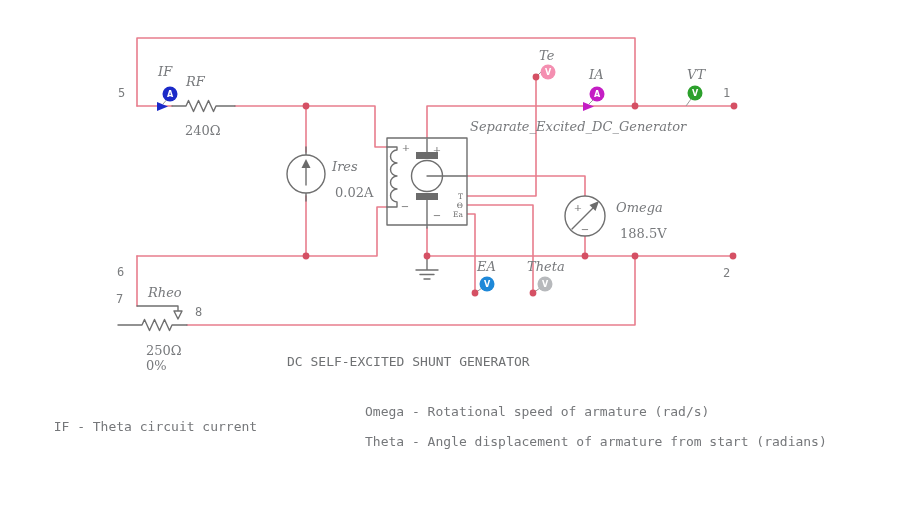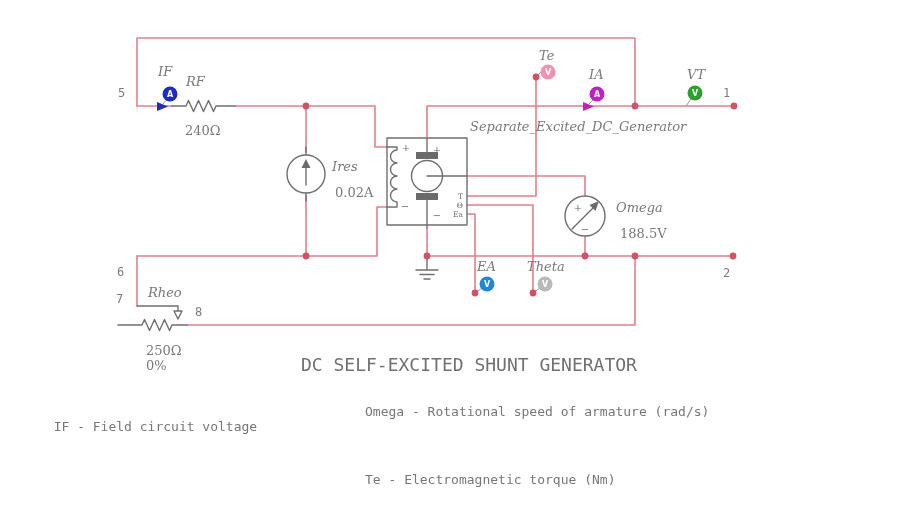--- a/index.html
+++ b/index.html
@@ -5,22 +5,22 @@
   html,body{margin:0;padding:0;background:#fff;}
   #page{position:relative;width:897px;height:510px;background:#ffffff;overflow:hidden;
         font-family:"DejaVu Sans", sans-serif;}
   svg text{user-select:none;}
   .lbl{font-family:"DejaVu Serif", serif;font-style:italic;font-size:13px;fill:#77797c;}
   .val{font-family:"DejaVu Serif", serif;font-size:13px;fill:#77797c;}
   .node{font-family:"DejaVu Sans Mono", monospace;font-size:12px;fill:#7a7c7e;}
   .pin{font-family:"DejaVu Serif", serif;font-size:7.5px;fill:#6f6f6f;}
   .pol{font-family:"DejaVu Serif", serif;font-size:10px;fill:#6f6f6f;}
   .pletter{font-family:"DejaVu Sans", sans-serif;font-size:8px;font-weight:bold;fill:#ffffff;}
-  .caption{position:absolute;left:301px;top:354px;font-family:"DejaVu Sans Mono", monospace;
-           font-size:18px;color:#6f7173;white-space:pre;}
+  .caption{position:absolute;left:287px;top:354px;font-family:"DejaVu Sans Mono", monospace;
+           font-size:13px;color:#6f7173;white-space:pre;}
   .legend-row{position:absolute;left:38px;width:830px;font-family:"DejaVu Sans Mono", monospace;
               font-size:13px;color:#75777a;white-space:pre;}
   .legend-right{position:absolute;left:327px;top:0;}
   .wire{stroke:#e87d8d;stroke-width:1.6;fill:none;stroke-linecap:round;stroke-linejoin:round;}
   .comp{stroke:#6f6f6f;stroke-width:1.4;fill:none;stroke-linecap:round;stroke-linejoin:round;}
   .compfill{fill:#6b6b6b;stroke:none;}
   .whitebody{fill:#ffffff;}
   .dot{fill:#d55064;stroke:none;}
   .stub{stroke:#9a9a9a;stroke-width:1;fill:none;}
 </style>
@@ -175,22 +175,22 @@
     <text class="node" x="195" y="316">8</text>
     <text class="node" x="723" y="277">2</text>
   </g>
 
 </svg>
 
 
 <div class="caption">DC SELF-EXCITED SHUNT GENERATOR</div>
 
 <div class="legend-row" style="top:404px;">
-  <span>IF - Field circuit voltage</span>
+  <span>IF - Theta circuit current</span>
   <span class="legend-right">Omega - Rotational speed of armature (rad/s)</span>
 </div>
 <div class="legend-row" style="top:434px;">
+  <span class="legend-right">Theta - Angle displacement of armature from start (radians)</span>
 </div>
 <div class="legend-row" style="top:472px;">
-  <span class="legend-right">Te - Electromagnetic torque (Nm)</span>
 </div>
 
 </div>
 
 </body></html>

